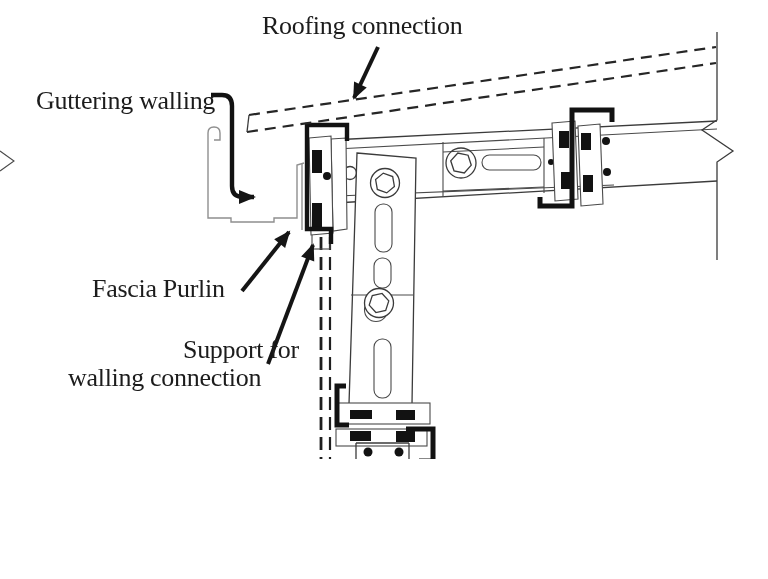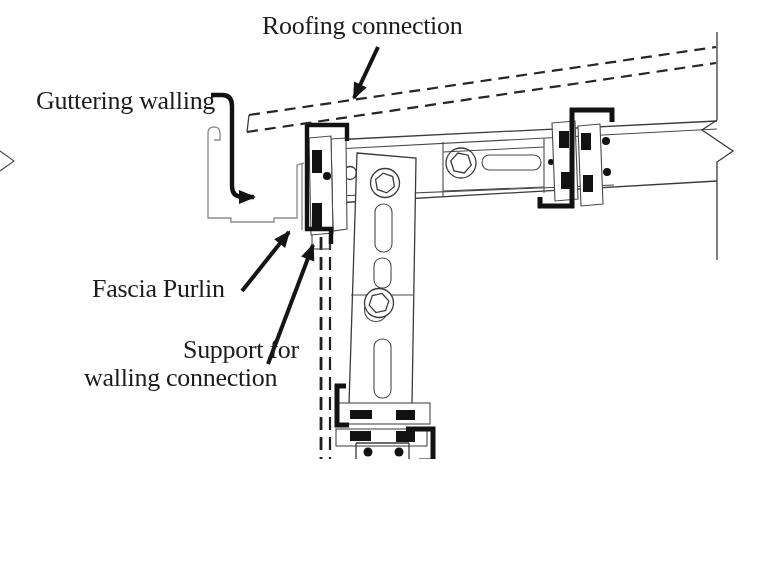--- a/index.html
+++ b/index.html
@@ -146,14 +146,14 @@
       <path d="M378,47 L354,98" stroke="#151515" stroke-width="4" fill="none" marker-end="url(#arrow)"></path>
       <path d="M242,291 L289,232" stroke="#151515" stroke-width="4" fill="none" marker-end="url(#arrow)"></path>
       <path d="M268,364 L313,245" stroke="#151515" stroke-width="4" fill="none" marker-end="url(#arrow)"></path>
     </g>
   </svg>
 
   <div class="lbl" style="left:262px;top:12px;">Roofing connection</div>
   <div class="lbl" style="left:36px;top:87px;">Guttering walling</div>
   <div class="lbl" style="left:92px;top:275px;">Fascia Purlin</div>
   <div class="lbl" style="left:155px;top:336px;margin-left:28px;">Support for</div>
-  <div class="lbl" style="left:68px;top:364px;margin-left:16px;">walling connection</div>
+  <div class="lbl" style="left:68px;top:364px;">walling connection</div>
 </div>
 
 </body></html>

